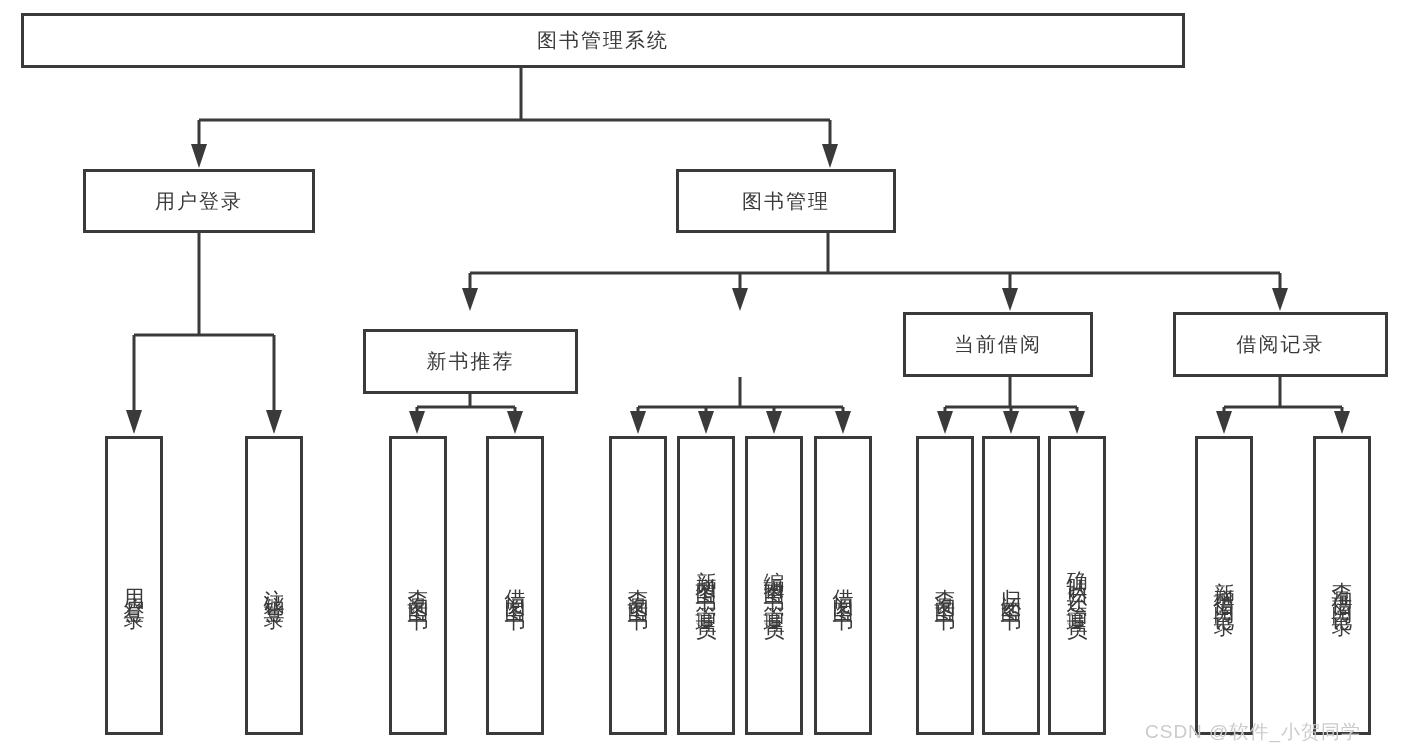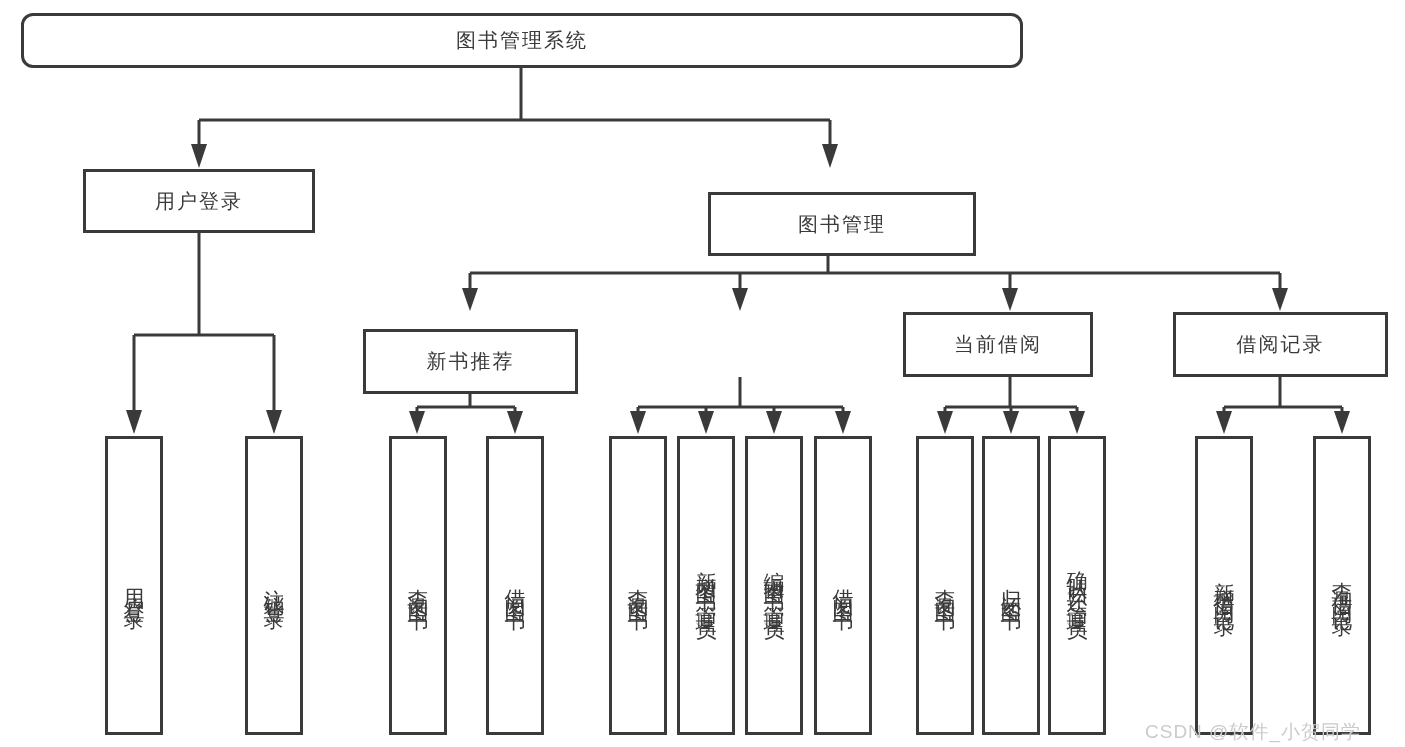--- a/index.html
+++ b/index.html
@@ -82,24 +82,24 @@
       <polygon points="766,411 782,411 774,434"></polygon>
       <polygon points="835,411 851,411 843,434"></polygon>
       <polygon points="937,411 953,411 945,434"></polygon>
       <polygon points="1003,411 1019,411 1011,434"></polygon>
       <polygon points="1069,411 1085,411 1077,434"></polygon>
       <polygon points="1216,411 1232,411 1224,434"></polygon>
       <polygon points="1334,411 1350,411 1342,434"></polygon>
     </g>
   </svg>
 
-  <div class="box hlabel" style="left:21px; top:13px; width:1002px; height:55px;border-radius:12px;">图书管理系统</div>
+  <div class="box hlabel" style="left:21px; top:13px; width:1164px; height:55px;">图书管理系统</div>
 
   <div class="box hlabel" style="left:83px; top:169px; width:232px; height:64px;">用户登录</div>
-  <div class="box hlabel" style="left:708px; top:169px; width:268px; height:64px;margin-top:23px;">图书管理</div>
+  <div class="box hlabel" style="left:676px; top:169px; width:220px; height:64px;">图书管理</div>
 
   <div class="box hlabel" style="left:363px; top:329px; width:215px; height:65px;">新书推荐</div>
   <div class="box hlabel" style="left:903px; top:312px; width:190px; height:65px;">当前借阅</div>
   <div class="box hlabel" style="left:1173px; top:312px; width:215px; height:65px;">借阅记录</div>
 
   <div class="box leaf" style="left:105px; top:436px; width:58px; height:299px;">
     <span class="vtext">用户登录</span>
   </div>
   <div class="box leaf" style="left:245px; top:436px; width:58px; height:299px;">
     <span class="vtext">注销登录</span>

